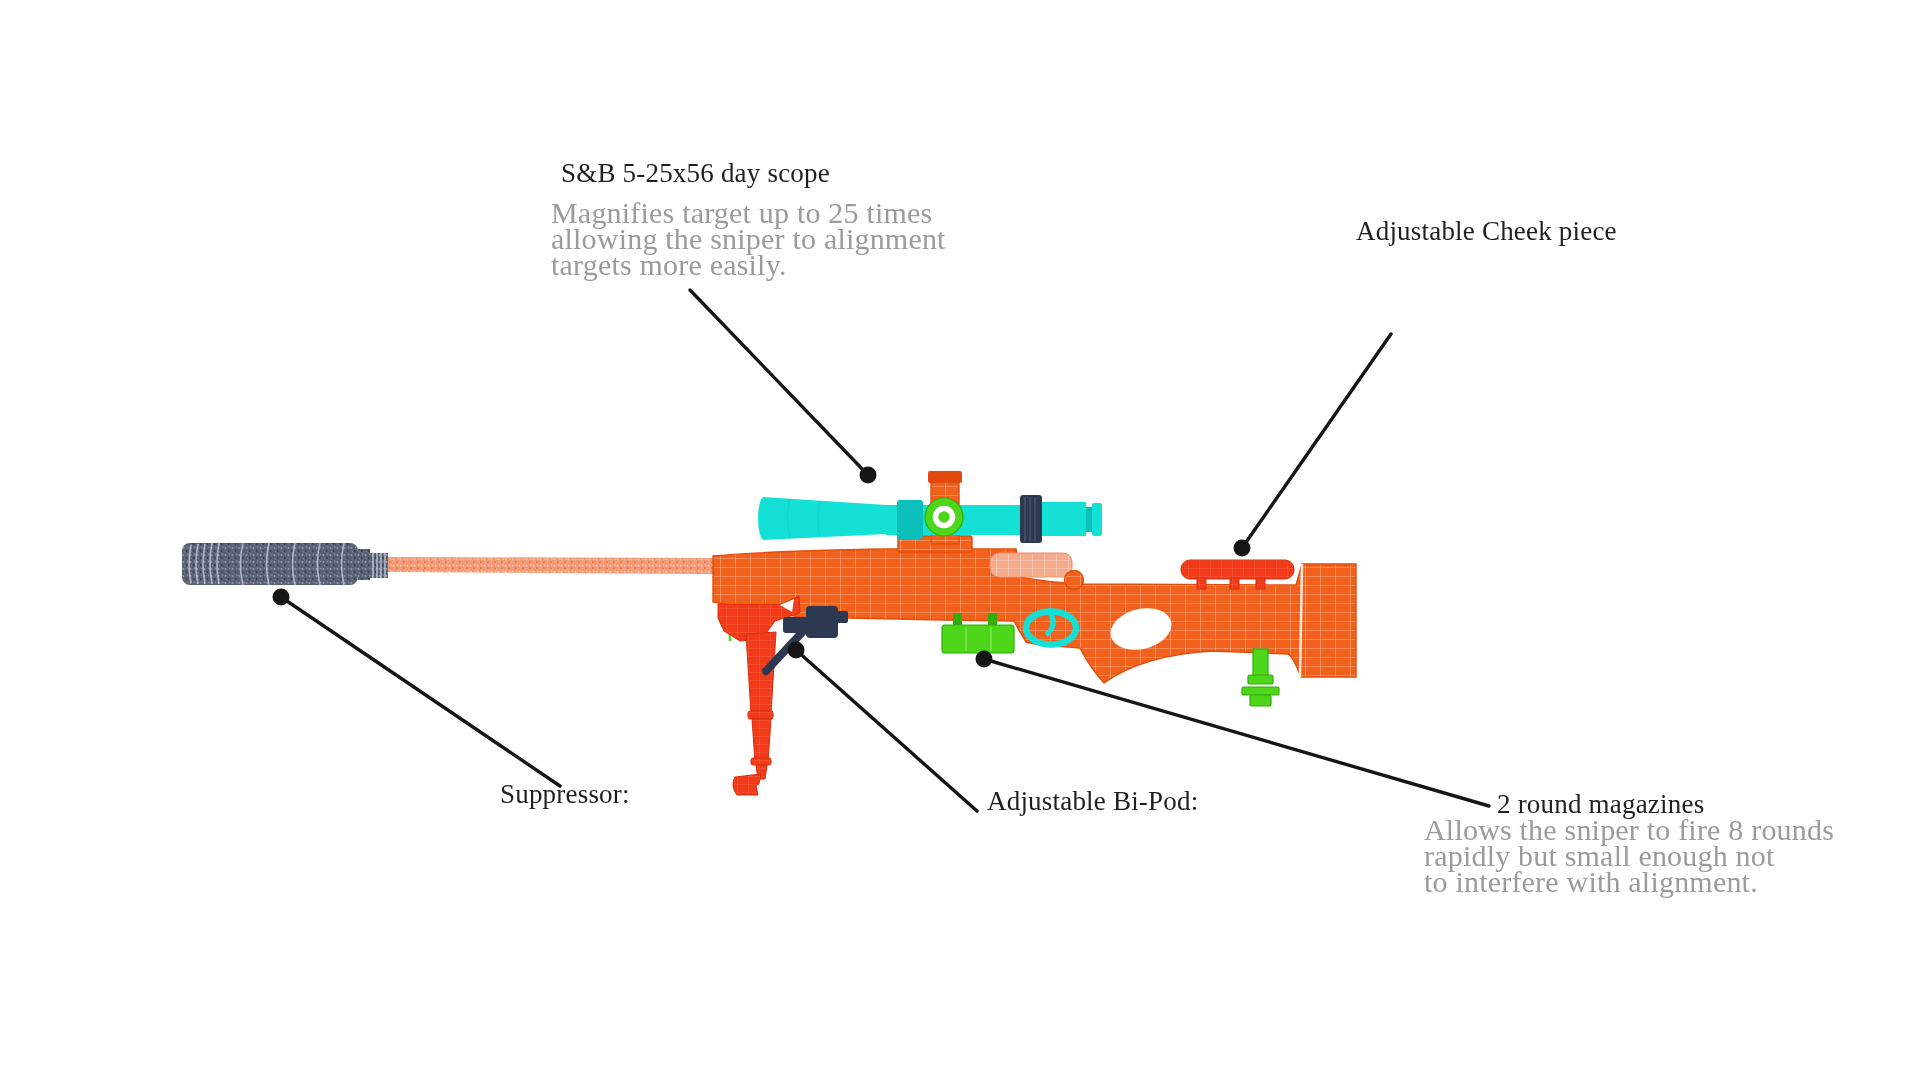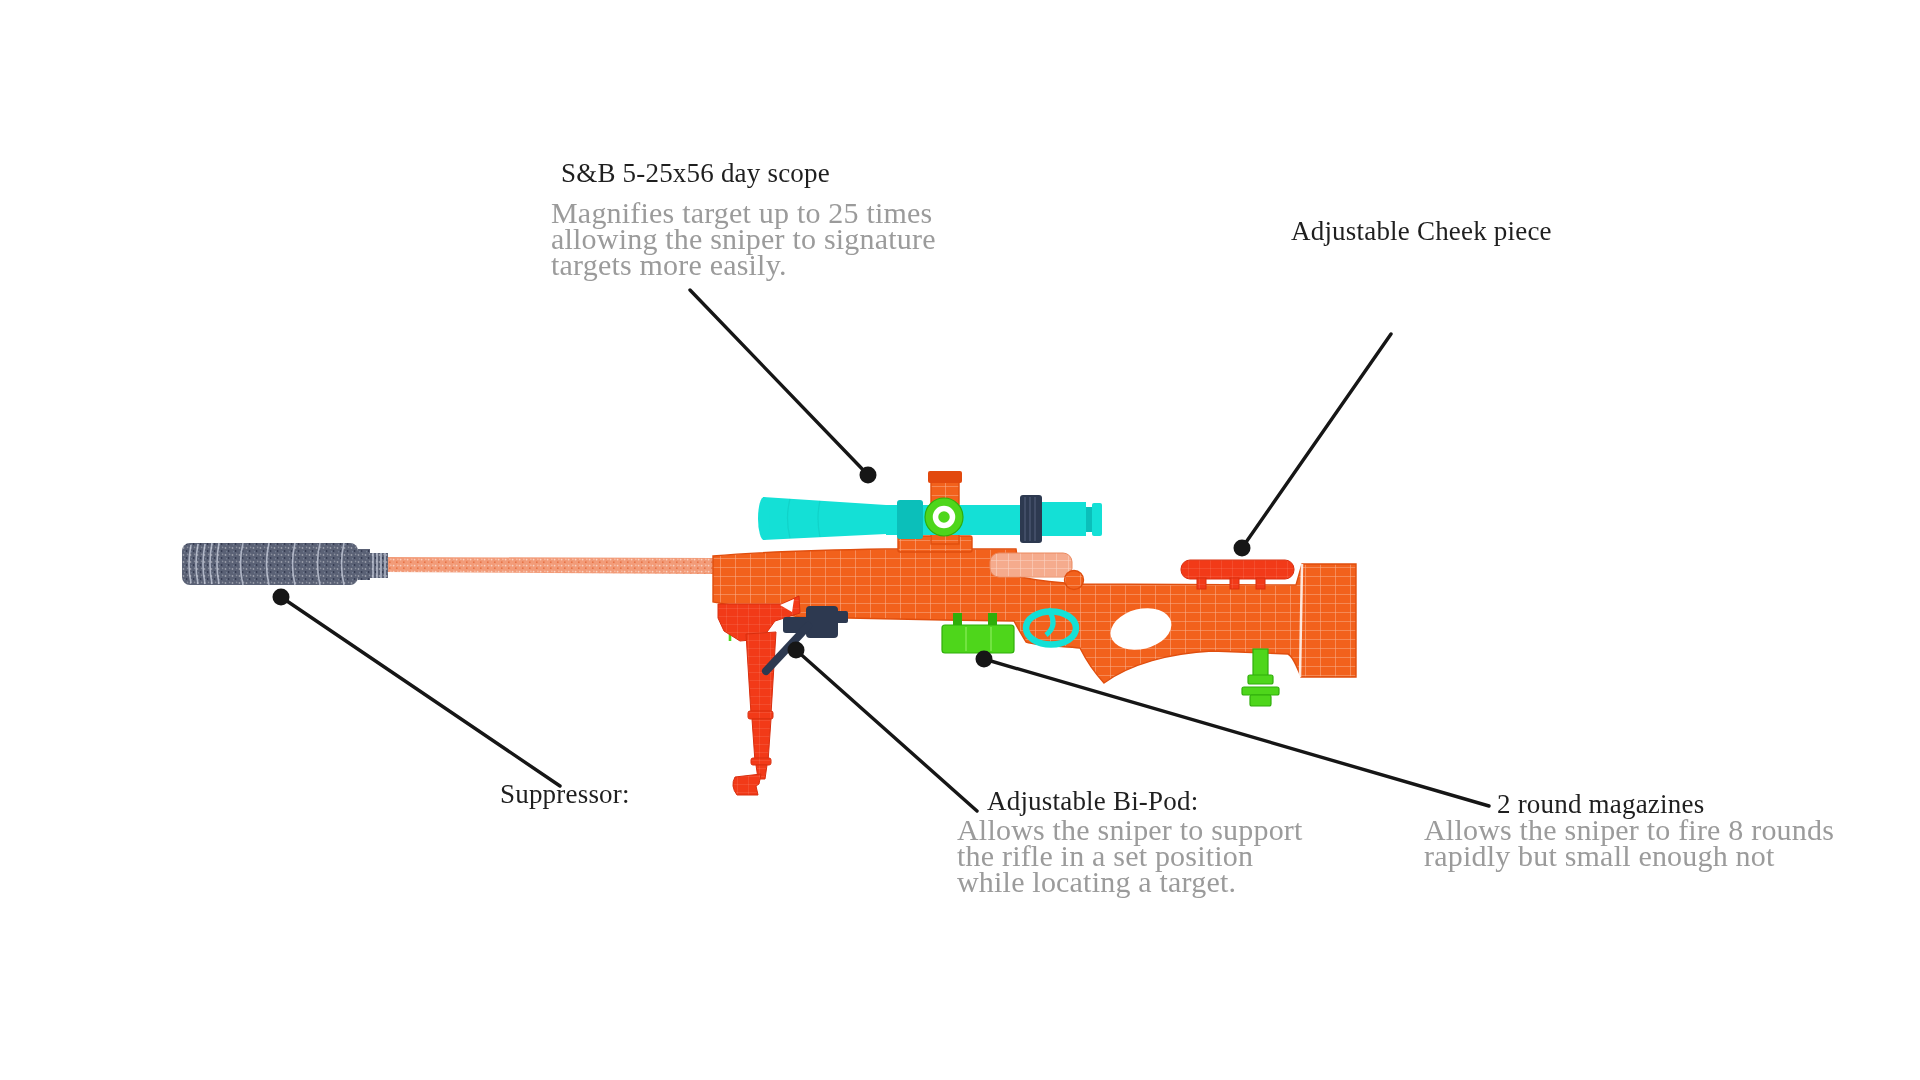--- a/index.html
+++ b/index.html
@@ -10,21 +10,21 @@
     overflow:hidden;
   }
   .art { position:absolute; left:0; top:0; }
 
   .label { position:absolute; }
   .label .title { font-size:27px; color: var(--title-text,#1f1f1f); white-space:nowrap; letter-spacing:.2px; }
   .label .line  { font-size:30px; line-height:26px; color: var(--body-text,#9b9b9b); white-space:nowrap; letter-spacing:.2px; }
 
   .lbl-scope-title       { left:561px;  top:158px; }
   .lbl-scope-desc        { left:551px;  top:200px; }
-  .lbl-cheek-title       { left:1291px; top:216px; }
+  .lbl-cheek-title       { left:1356px; top:216px; }
   .lbl-cheek-desc        { left:1303px; top:249px; }
   .lbl-suppressor-title  { left:500px;  top:779px; }
   .lbl-suppressor-desc   { left:378px;  top:810px; }
   .lbl-bipod-title       { left:987px;  top:786px;text-align:center; }
   .lbl-bipod-desc        { left:957px;  top:817px; }
   .lbl-mags-title        { left:1497px; top:789px; }
   .lbl-mags-desc         { left:1424px; top:817px; }
 
   
   .p-orange-base { fill: var(--rifle-orange,#f2611c); }
@@ -218,42 +218,38 @@
       <line class="callout" x1="984" y1="659" x2="1489" y2="806"></line>
       <circle class="callout-dot" cx="984" cy="659" r="8.5"></circle>
     </g>
   </svg>
 
   <div class="label lbl-scope-title">
     <div class="title">S&amp;B 5-25x56 day scope</div>
   </div>
   <div class="label lbl-scope-desc">
     <div class="line">Magnifies target up to 25 times</div>
-    <div class="line">allowing the sniper to signature</div>
+    <div class="line">allowing the sniper to alignment</div>
     <div class="line">targets more easily.</div>
   </div>
 
   <div class="label lbl-cheek-title">
     <div class="title">Adjustable Cheek piece</div>
   </div>
 
   <div class="label lbl-suppressor-title">
     <div class="title">Suppressor:</div>
   </div>
 
   <div class="label lbl-bipod-title">
     <div class="title">Adjustable Bi-Pod:</div>
-  </div>
-  <div class="label lbl-bipod-desc">
-    <div class="line">Allows the sniper to support</div>
-    <div class="line">the rifle in a set position</div>
-    <div class="line">while locating a target.</div>
   </div>
 
   <div class="label lbl-mags-title">
     <div class="title">2 round magazines</div>
   </div>
   <div class="label lbl-mags-desc">
     <div class="line">Allows the sniper to fire 8 rounds</div>
     <div class="line">rapidly but small enough not</div>
+    <div class="line">to interfere with alignment.</div>
   </div>
 
 </div>
 
 </body></html>

